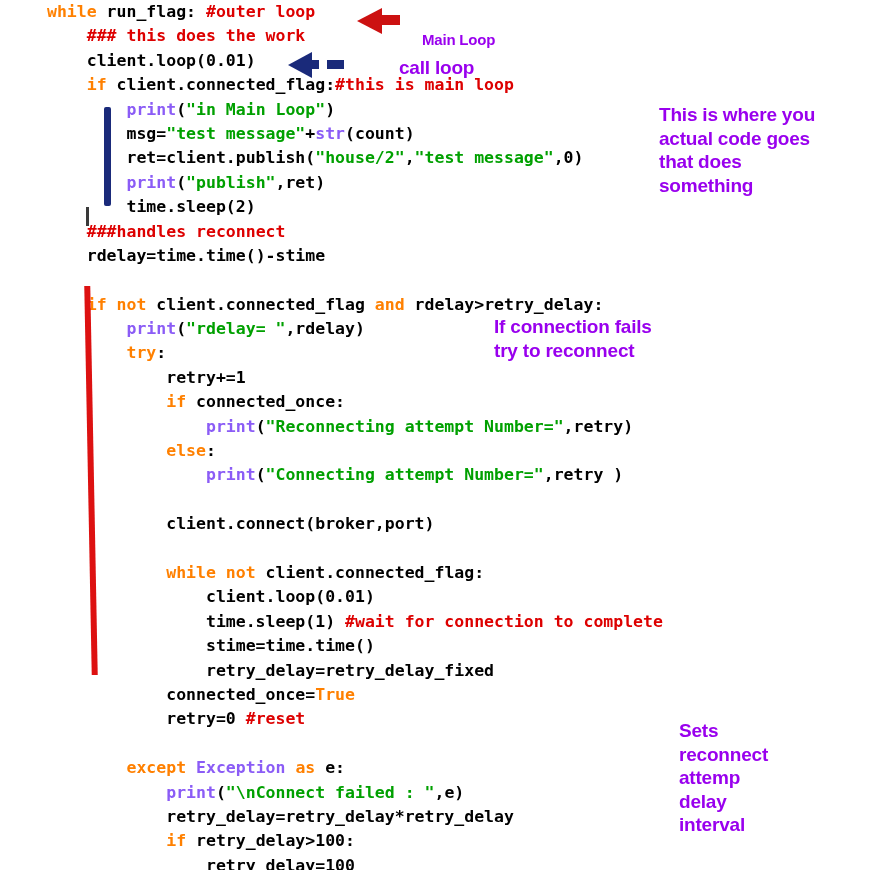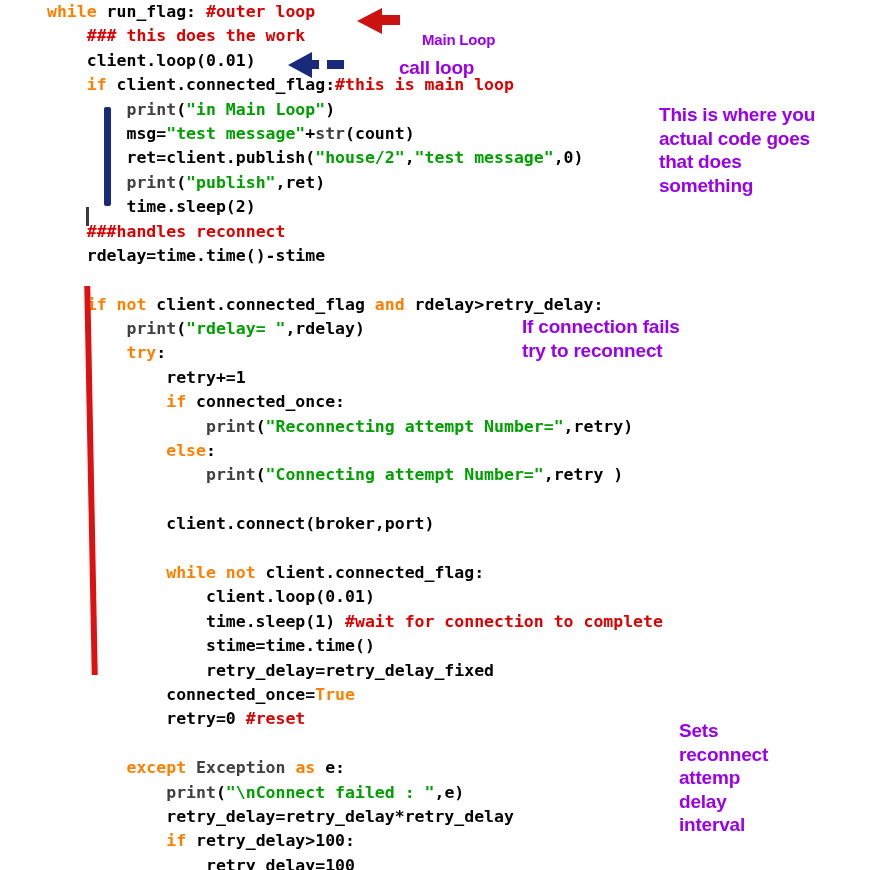--- a/index.html
+++ b/index.html
@@ -33,38 +33,38 @@
     position: relative;
     height: 24.4px;
     padding-left: 47px;
   }
   .code-line.blank { color: transparent; }
 
   
   .tok-kw   { color: #ff8000; }   
   .tok-cmt  { color: #dd0000; }   
   .tok-str  { color: #00a000; }   
-  .tok-fn   { color: #404040; }   
+  .tok-fn   { color: #8b5cf6; }   
   .tok-pln  { color: #000000; }
 
   
   .annotation {
     position: absolute;
     font-family: "Liberation Sans", sans-serif;
     font-weight: bold;
     font-size: 19px;
     line-height: 23.5px;
     color: #9900ee;
     white-space: pre;
     letter-spacing: -0.2px;
   }
   #annotation-main-loop  { left: 422px; top: 8px;  font-size: 15px; margin-top: 20px; }
   #annotation-call-loop  { left: 399px; top: 56px; }
   #annotation-actual-code{ left: 659px; top: 103px; }
-  #annotation-reconnect  { left: 522px; top: 315px; }
+  #annotation-reconnect  { left: 494px; top: 315px; }
   #annotation-sets-delay { left: 663px; top: 719px; margin-left: 16px; }
 
   
   .arrow-head {
     position: absolute;
     width: 0; height: 0;
     border-top: 13px solid transparent;
     border-bottom: 13px solid transparent;
   }
   .arrow-tail { position: absolute; }

